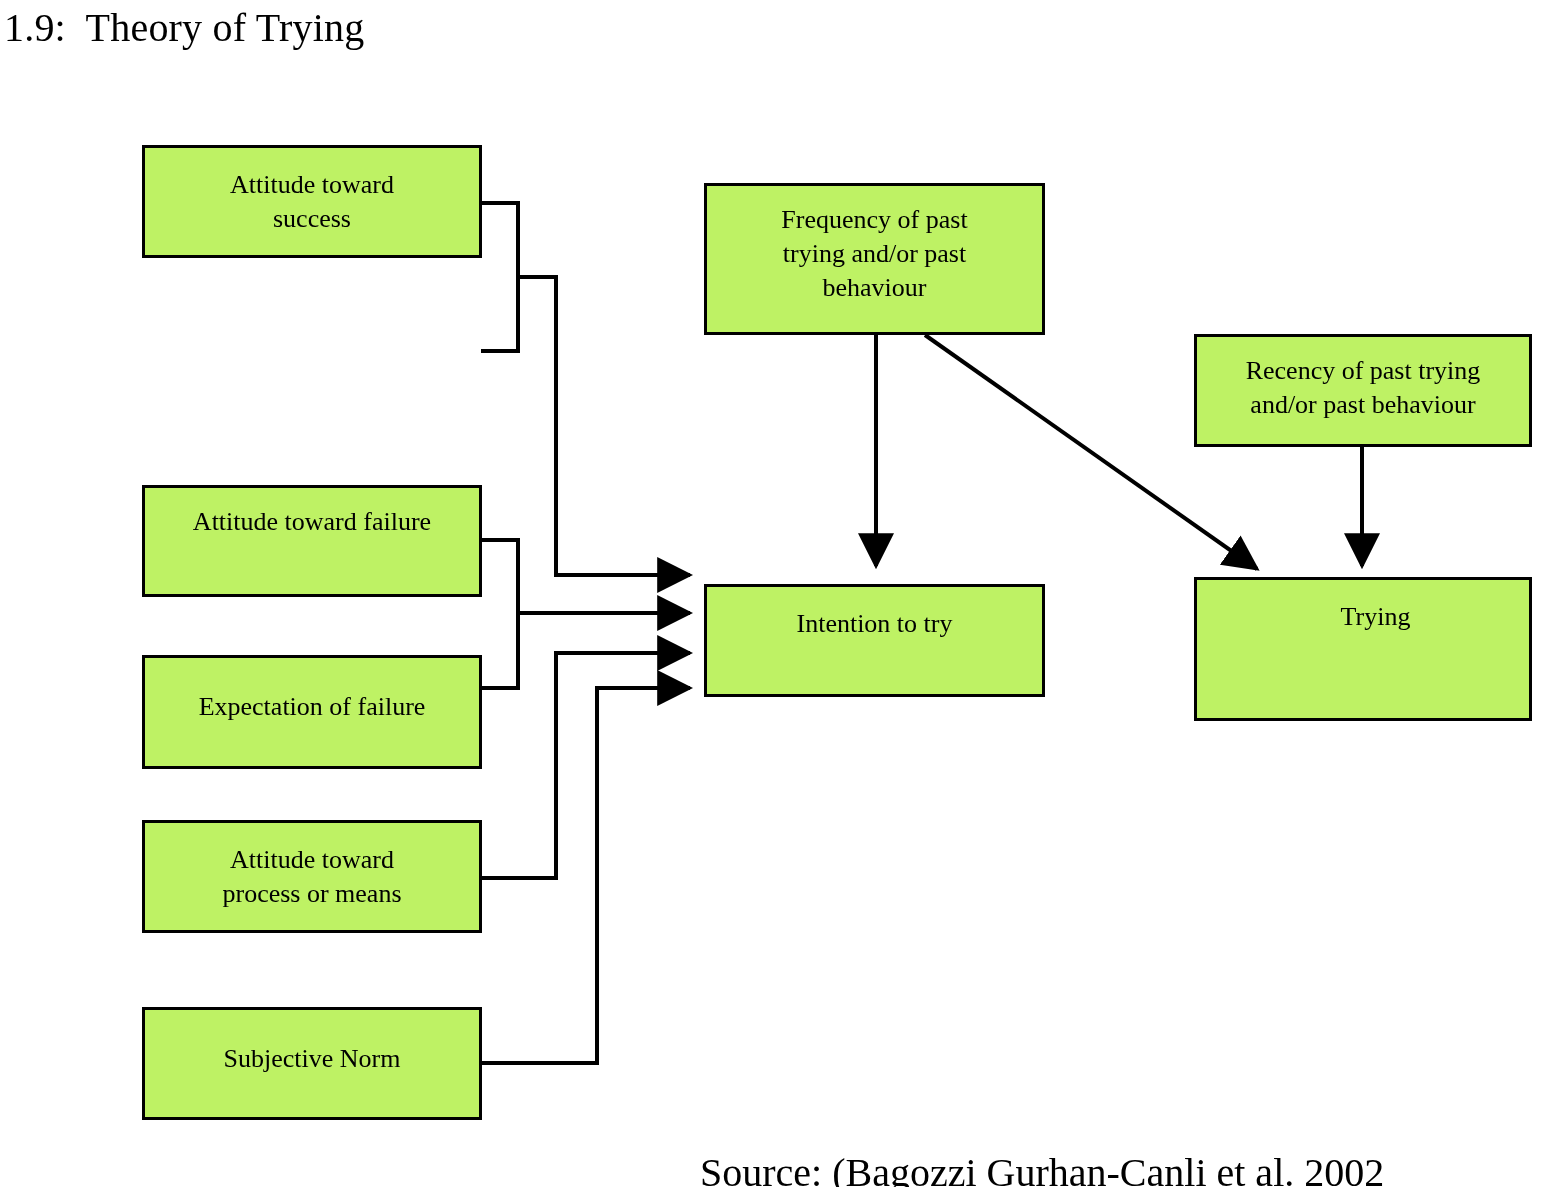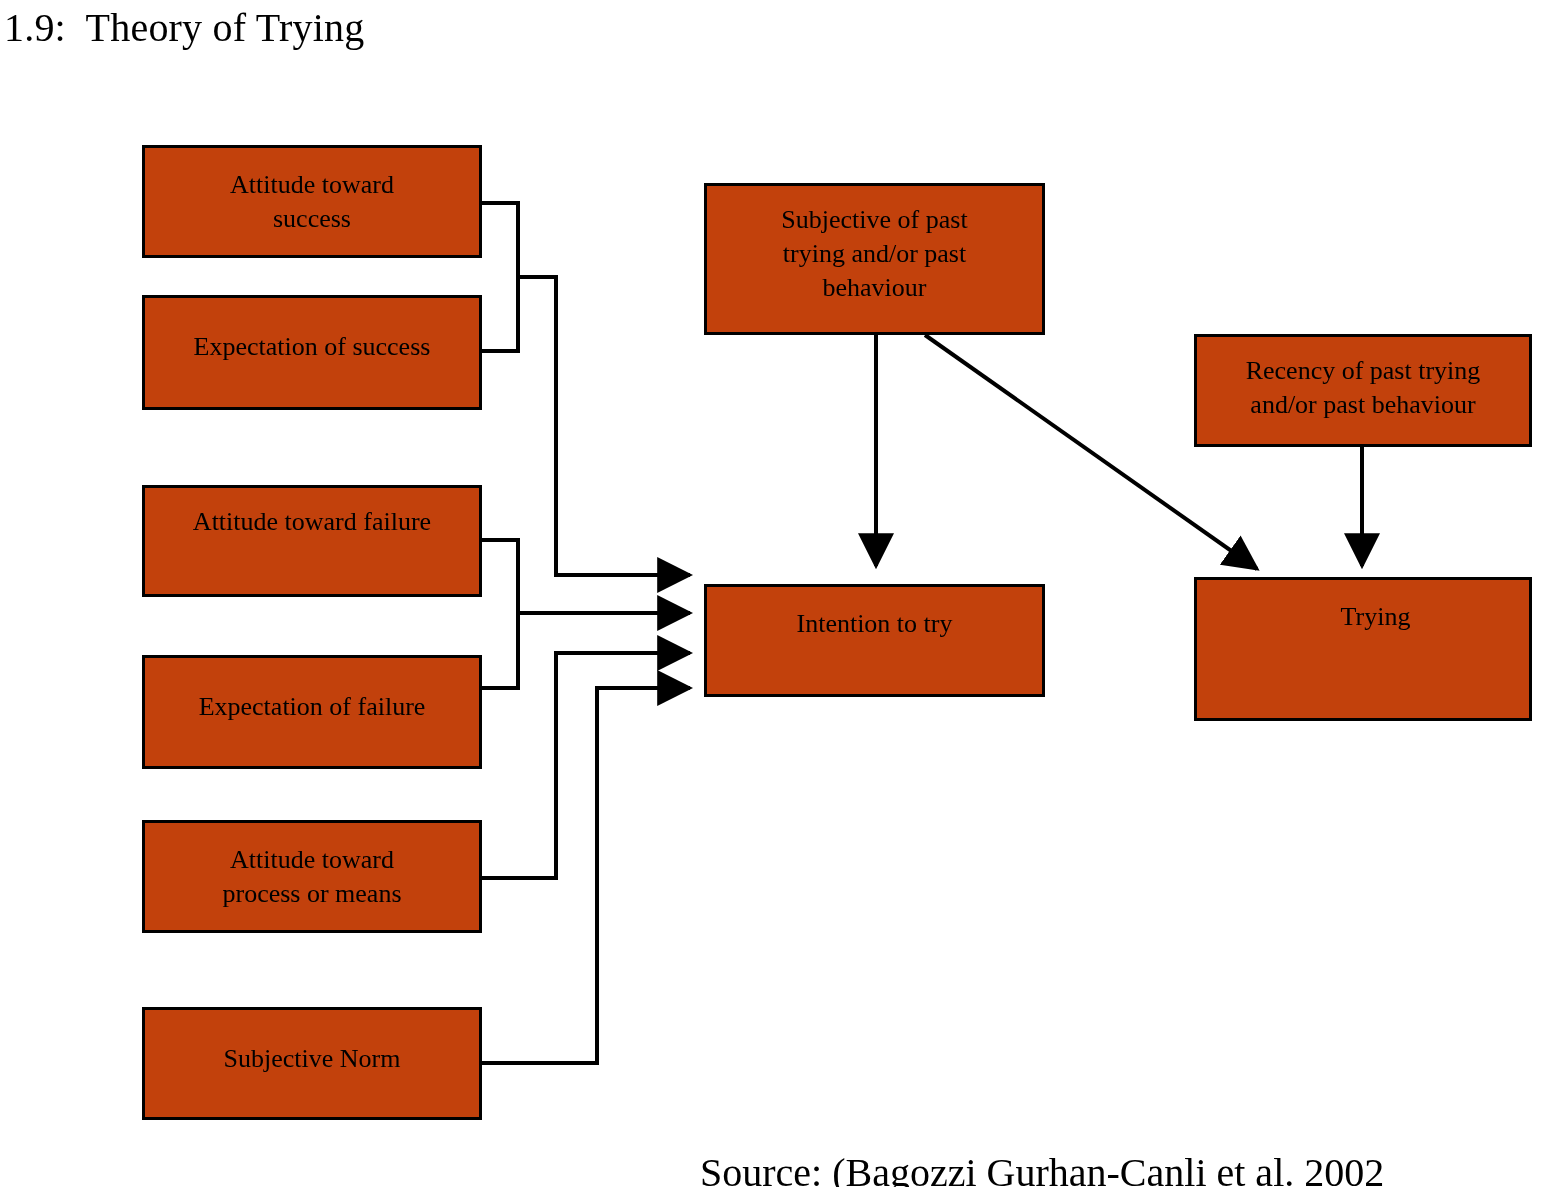--- a/index.html
+++ b/index.html
@@ -9,21 +9,21 @@
   #stage{position:absolute;left:0;top:0;width:1560px;height:1187px;overflow:hidden;}
 
   #title{
     position:absolute;left:4px;top:4px;
     font-family:"Liberation Serif","DejaVu Serif",serif;
     font-weight:normal;font-size:40px;line-height:48px;color:#000;
     letter-spacing:0.2px;white-space:pre;
   }
 
   .node{
-    position:absolute;background:#c2410c;border:3px solid #000;
+    position:absolute;background:#bef264;border:3px solid #000;
     box-sizing:border-box;
     display:flex;justify-content:center;
     font-family:"Liberation Serif","DejaVu Serif",serif;
     font-size:26px;line-height:34px;color:#000;text-align:center;
   }
   .node .lbl{display:block;width:100%;}
 
   
   .pad-24{padding-top:20px;}
   .pad-36{padding-top:32px;}
@@ -72,43 +72,40 @@
 
       <path d="M1362,447 L1362,566" marker-end="url(#ah)"></path>
     </g>
   </svg>
 
   <div class="node pad-24" style="left:142px;top:145px;width:340px;height:113px;">
     <span class="lbl" style="white-space:pre-line;">Attitude toward
 success</span>
   </div>
 
-  <div class="node pad-36" style="left:142px;top:295px;width:340px;height:115px;">
-    <span class="lbl" style="white-space:pre-line;">Expectation of success</span>
-  </div>
 
   <div class="node pad-20" style="left:142px;top:485px;width:340px;height:112px;justify-content:center;">
     <span class="lbl" style="white-space:pre-line;">Attitude toward failure</span>
   </div>
 
   <div class="node pad-36" style="left:142px;top:632px;width:340px;height:114px;margin-top:23px;">
     <span class="lbl" style="white-space:pre-line;">Expectation of failure</span>
   </div>
 
   <div class="node pad-24" style="left:142px;top:820px;width:340px;height:113px;">
     <span class="lbl" style="white-space:pre-line;">Attitude toward
 process or means</span>
   </div>
 
   <div class="node pad-36" style="left:142px;top:1007px;width:340px;height:113px;">
     <span class="lbl" style="white-space:pre-line;text-align:center;">Subjective Norm</span>
   </div>
 
   <div class="node pad-20" style="left:704px;top:183px;width:341px;height:152px;">
-    <span class="lbl" style="white-space:pre-line;">Subjective of past
+    <span class="lbl" style="white-space:pre-line;">Frequency of past
 trying and/or past
 behaviour</span>
   </div>
 
   <div class="node pad-20" style="left:1194px;top:334px;width:338px;height:113px;">
     <span class="lbl" style="white-space:pre-line;">Recency of past trying
 and/or past behaviour</span>
   </div>
 
   <div class="node pad-24" style="left:704px;top:577px;width:341px;height:113px;margin-top:7px;">

